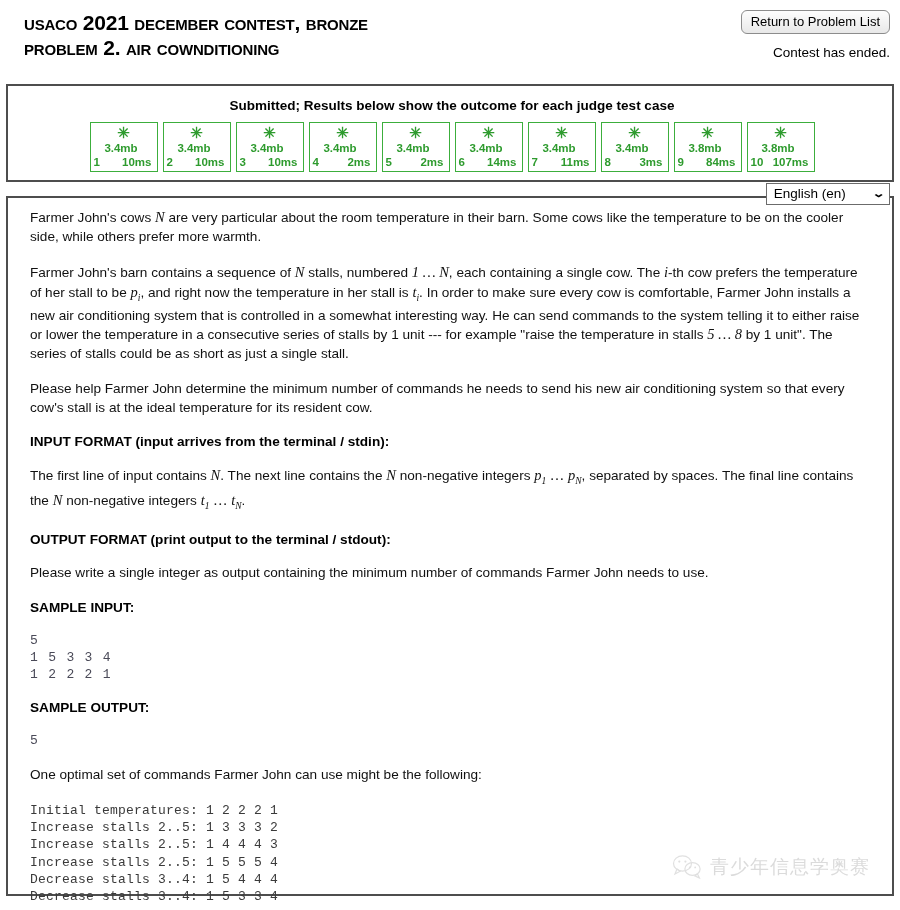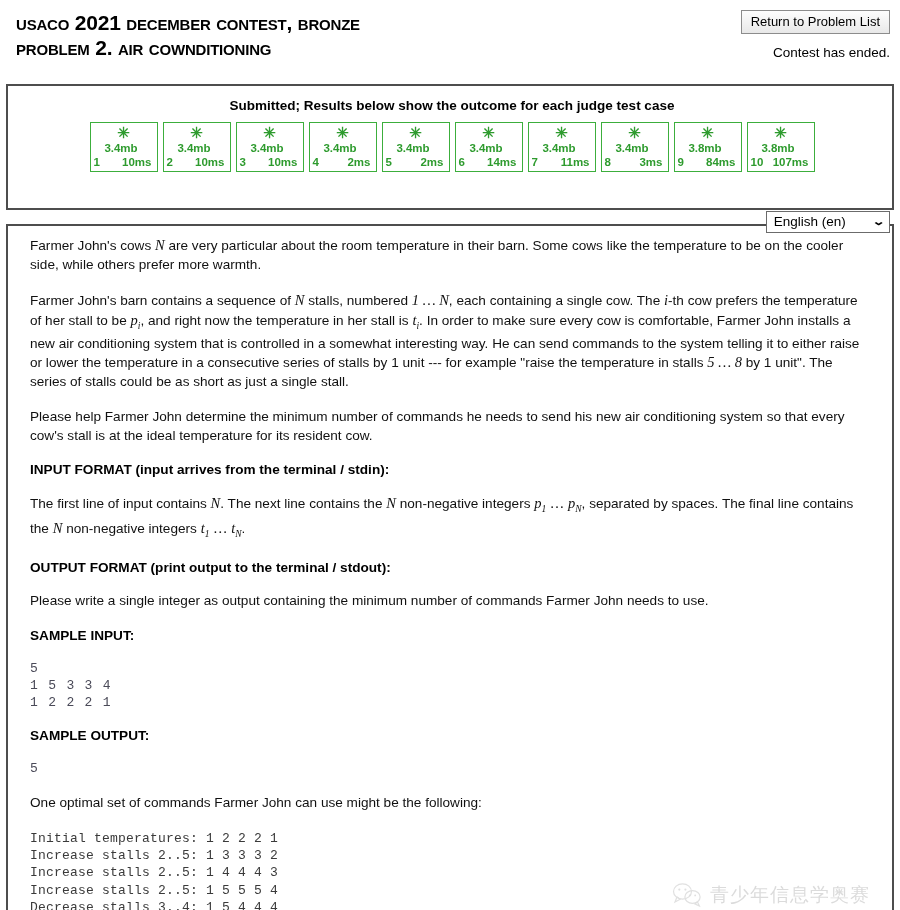--- a/index.html
+++ b/index.html
@@ -12,21 +12,21 @@
     height: 910px;
     font-family: "Liberation Sans", sans-serif;
     color: #000000;
     position: relative;
     overflow: hidden;
   }
 
   
   .header {
     position: relative;
-    padding: 10px 8px 0 16px;
+    padding: 10px 8px 0 24px;
     height: 72px;
     box-sizing: border-box;
   }
   .title-block {
     width: 640px;
   }
   .title-line {
     font-weight: bold;
     font-size: 21px;
     letter-spacing: -0.2px;
@@ -39,21 +39,21 @@
     position: absolute;
     right: 10px;
     top: 10px;
     width: 200px;
     text-align: right;
   }
   .btn-return {
     display: inline-block;
     background: linear-gradient(#fdfdfd, #e8e8e8);
     border: 1px solid #8c8c8c;
-    border-radius: 0;
+    border-radius: 6px;
     font-size: 13px;
     font-family: "Liberation Sans", sans-serif;
     padding: 3px 9px 4px 9px;
     color: #000;
     cursor: pointer;
     line-height: 15px;
   }
   .contest-status {
     font-size: 13.5px;
     margin-top: 11px;
@@ -62,21 +62,21 @@
 
   
   .panel {
     border: 2px solid #4d4d4d;
     margin: 12px 6px 0 6px;
     background: #fff;
     box-sizing: border-box;
   }
   .results-panel {
     padding: 12px 8px 14px 12px;
-    height: 126px;
+    height: 98px;
   }
   .results-title {
     text-align: center;
     font-weight: bold;
     font-size: 13.5px;
     margin-bottom: 9px;
   }
   .cases {
     display: flex;
     justify-content: center;

